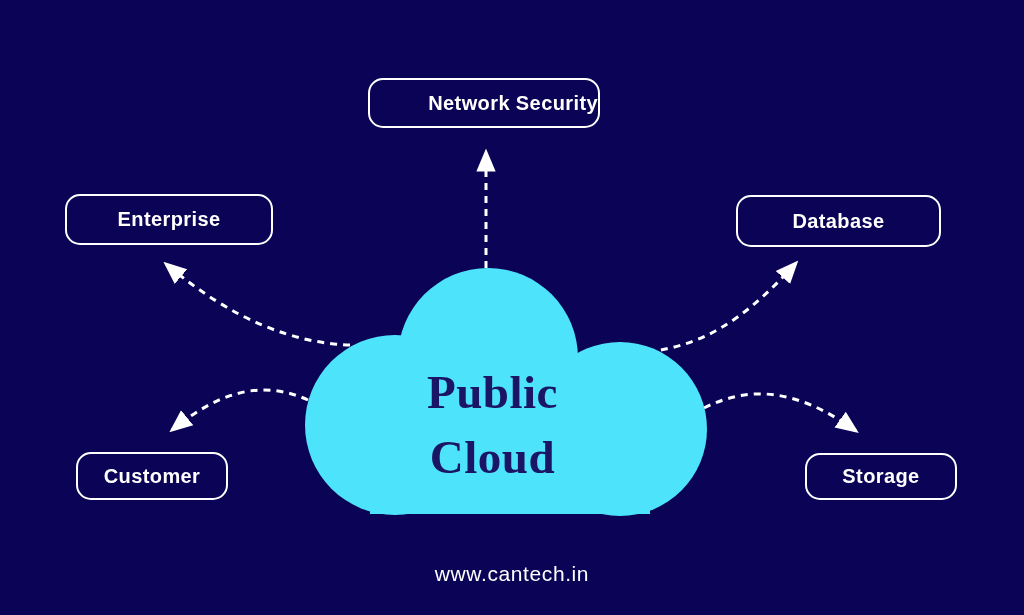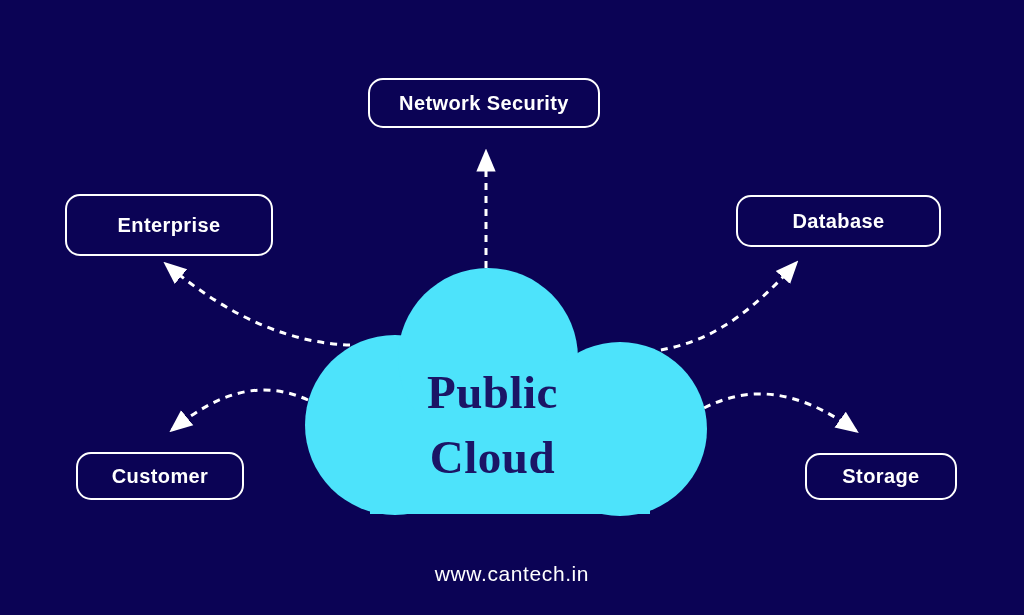--- a/index.html
+++ b/index.html
@@ -45,24 +45,24 @@
     justify-content: center;
     border: 2px solid var(--box_border, #ffffff);
     border-radius: 15px;
     box-sizing: border-box;
     color: var(--box_text, #ffffff);
     font-size: 20px;
     font-weight: bold;
     letter-spacing: 0.4px;
     white-space: nowrap;
   }
-  .node-network-security { left: 368px; top: 78px;  width: 232px; height: 50px; }
-  .node-enterprise       { left: 65px;  top: 194px; width: 208px; height: 62px; }
+  .node-network-security { left: 368px; top: 78px;  width: 232px; height: 50px; justify-content: flex-end; }
+  .node-enterprise       { left: 65px;  top: 194px; width: 208px; height: 51px; }
   .node-database         { left: 688px; top: 195px; width: 205px; height: 52px; margin-left: 48px; }
-  .node-customer         { left: 76px;  top: 452px; width: 168px; height: 48px; }
+  .node-customer         { left: 76px;  top: 452px; width: 152px; height: 48px; }
   .node-storage          { left: 805px; top: 453px; width: 152px; height: 47px; text-align: right; }
   .cloud-title {
     position: absolute;
     left: 365px;
     top: 360px;
     width: 255px;
     text-align: center;
     color: var(--cloud_text, #1b1566);
     font-size: 47px;
     font-weight: bold;

